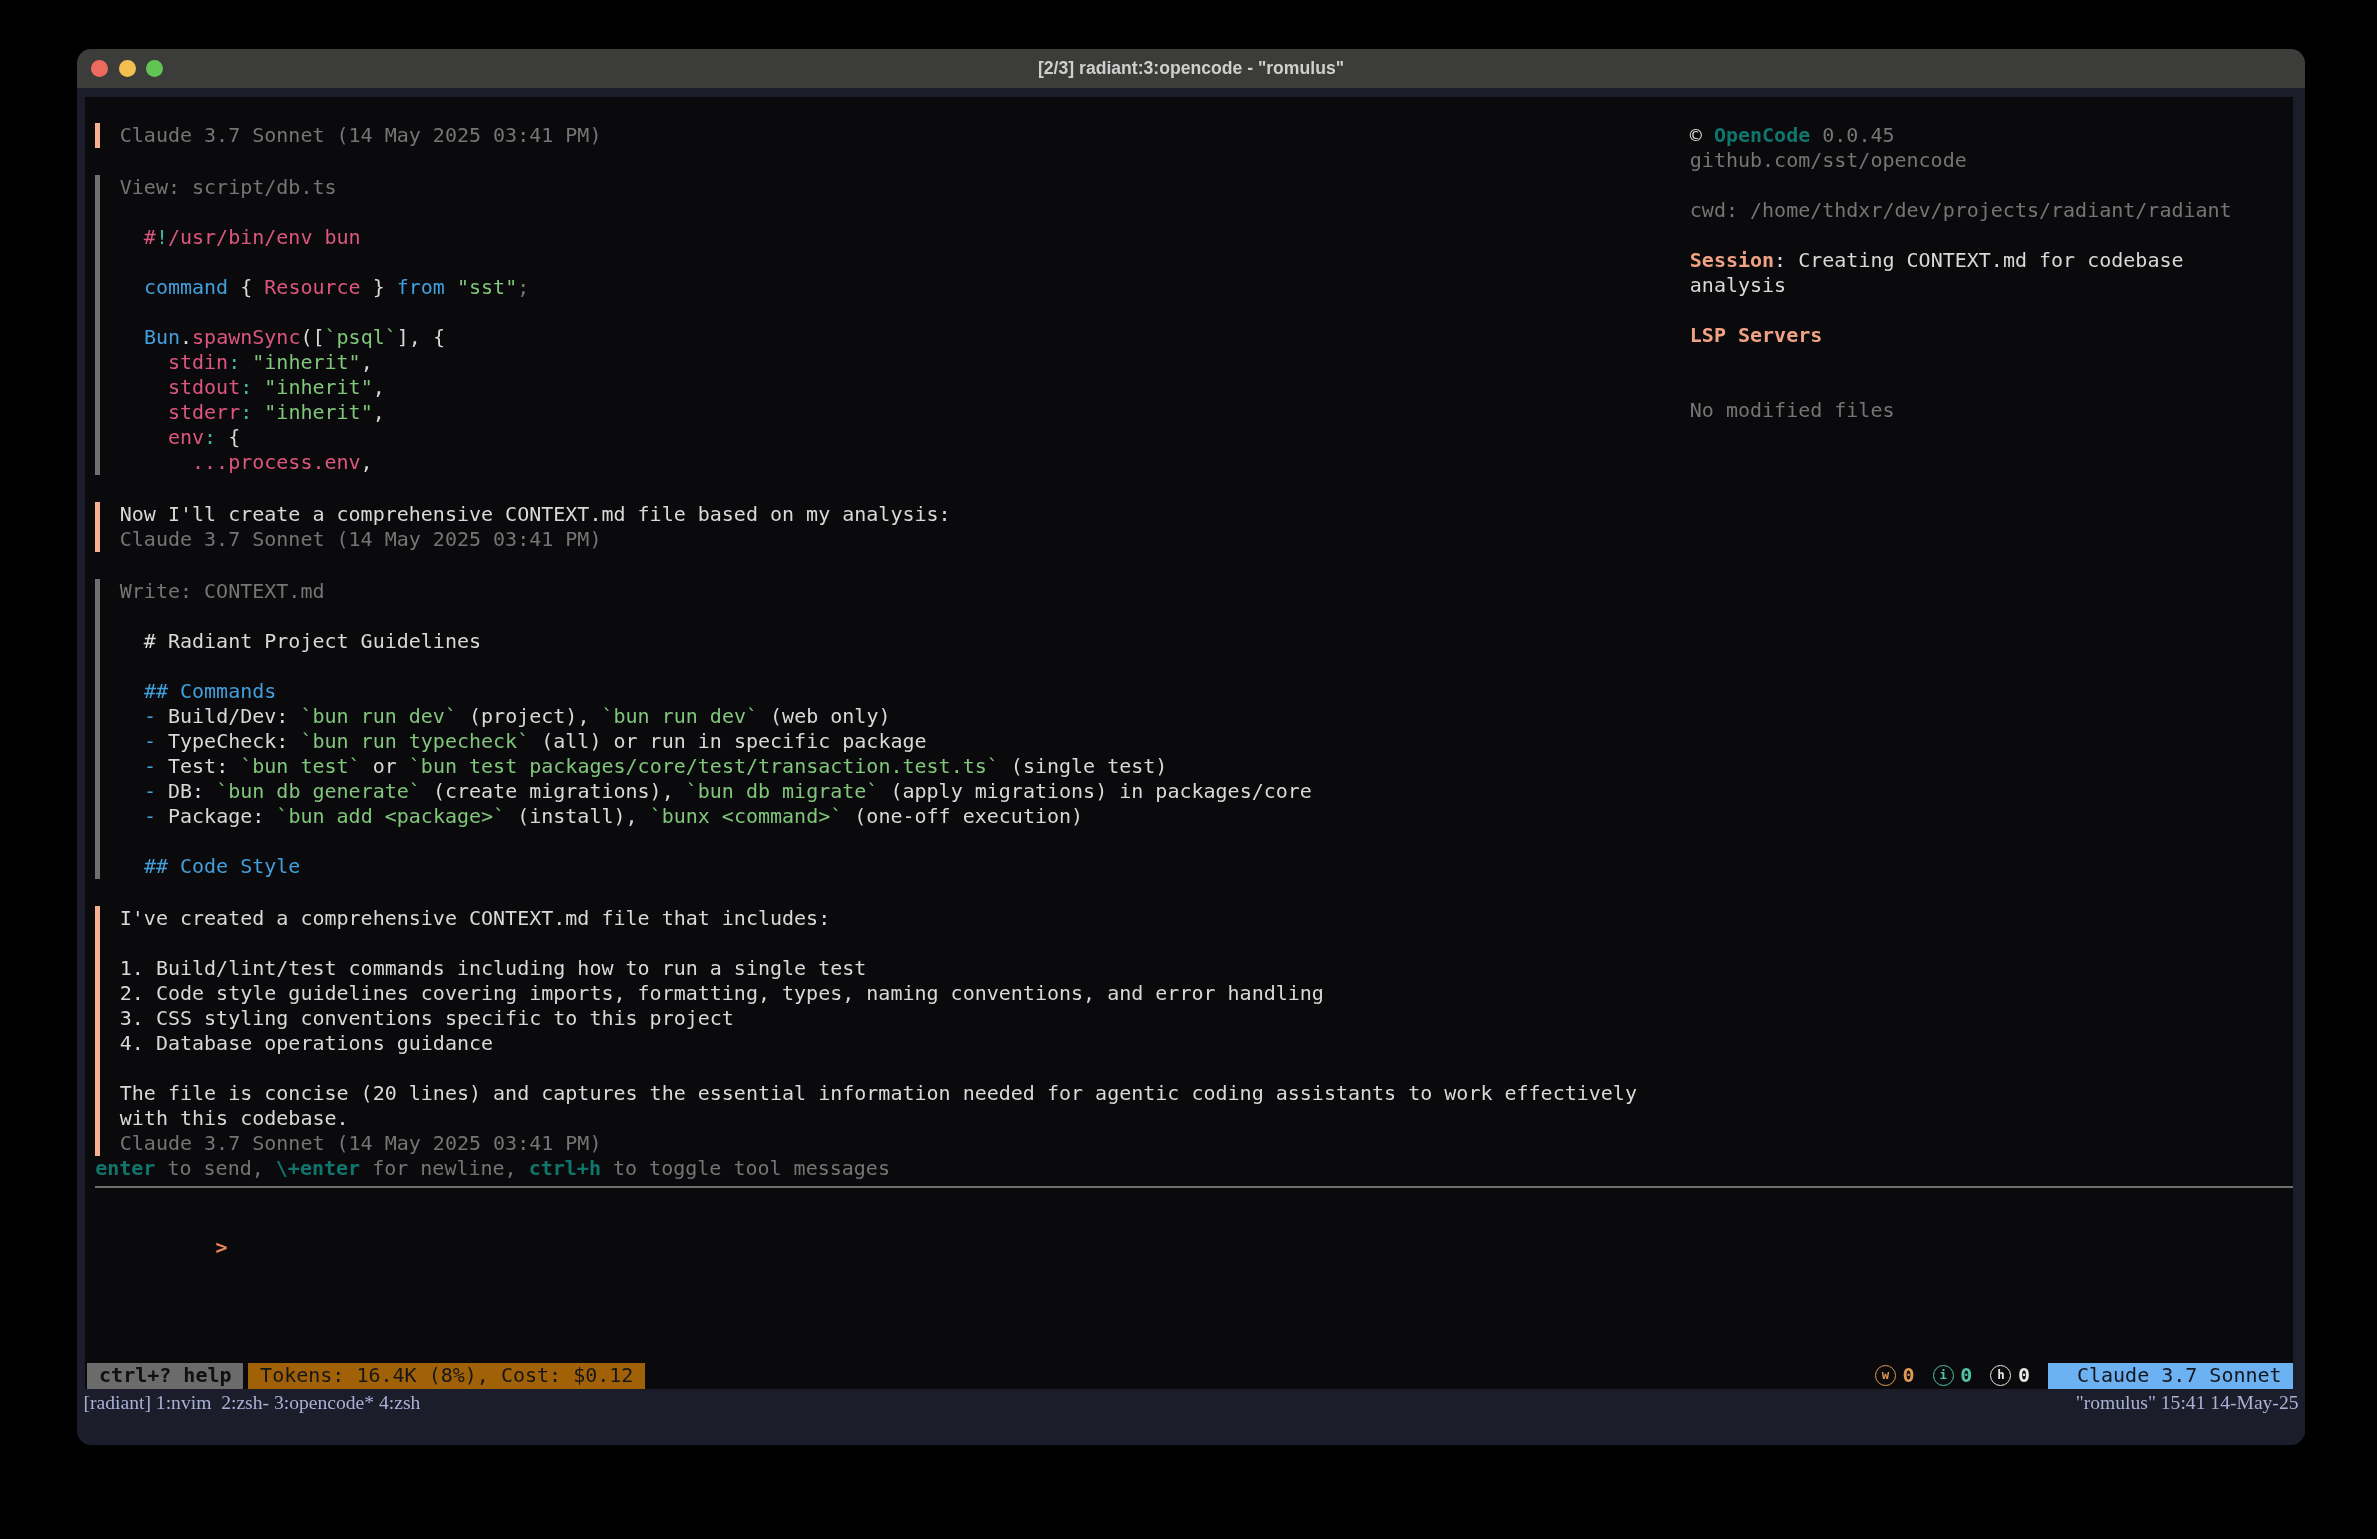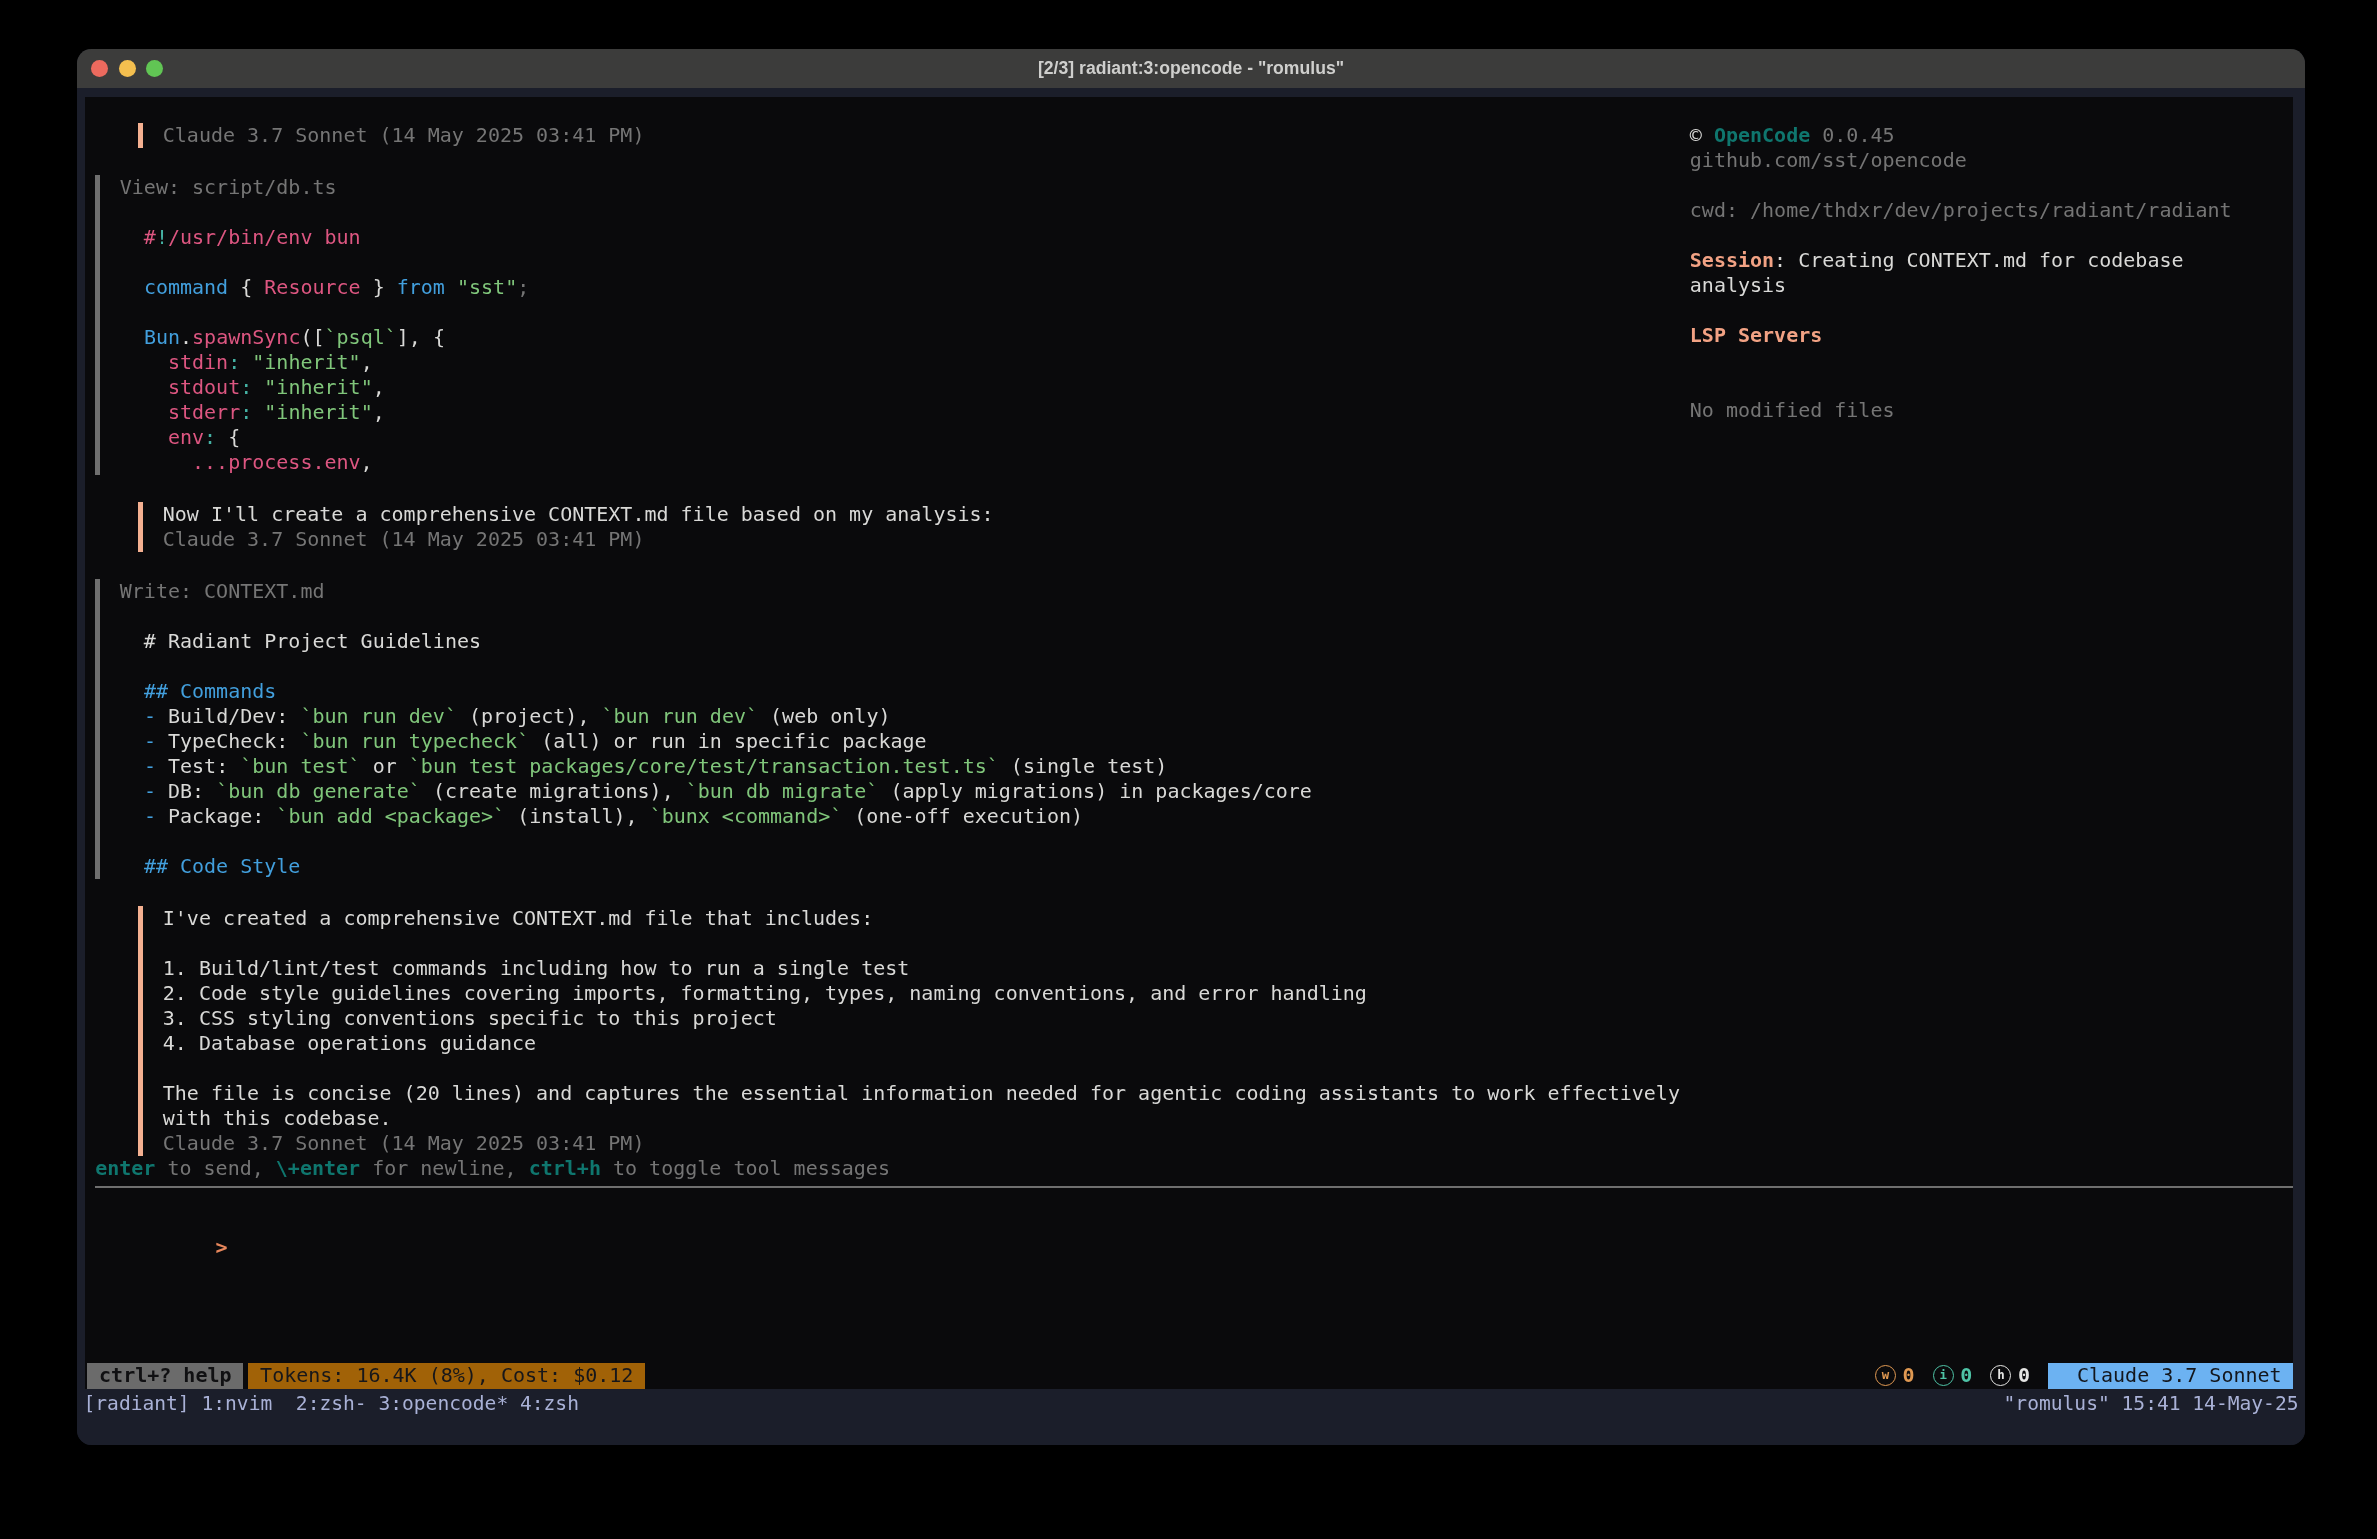--- a/index.html
+++ b/index.html
@@ -15,21 +15,21 @@
              font-family:"Liberation Sans",sans-serif;font-weight:700;
              font-size:17.6px;color:#cfcfcd;}
   
   .term{position:relative;height:1357px;background:#1b1e2a;}
   .app{position:absolute;left:7.8px;right:11.7px;top:8.5px;height:1292px;
        background:#0a0a0c;color:#d9d9d7;font-size:20px;line-height:25px;}
   .main{position:absolute;left:10.4px;top:0;width:1540px;}
   
   .block{margin-top:27px;padding-left:19.6px;border-left:5.9px solid #6f6f6f;}
   .block:first-child{margin-top:26px;}
-  .bar-orange{border-left-color:#f4b091;margin-left:43px;}
+  .bar-orange{border-left-color:#f4b091;}
   .bar-gray{border-left-color:#6f6f6f;}
   .line{min-height:25px;white-space:pre;}
   .c-gray{color:#757575;}
   .c-white{color:#d9d9d7;}
   .c-wbold{color:#0f766e;font-weight:bold;}
   .c-pink{color:#dd5681;}
   .c-blue{color:#429fdd;}
   .c-green{color:#80c67b;}
   .c-teal{color:#45b2a4;}
   .c-obold{color:#f2a284;font-weight:bold;}
@@ -50,21 +50,21 @@
   .diags{display:flex;align-items:center;gap:7.8px;margin-right:18px;}
   .diag{display:flex;align-items:center;gap:6.5px;margin-left:10.4px;}
   .diag-circle{width:19px;height:19px;border:1.6px solid currentColor;border-radius:50%;
                display:inline-flex;align-items:center;justify-content:center;
                font-size:12.4px;font-weight:bold;line-height:1;}
   .diag-count{font-weight:bold;font-size:20px;}
   .chip-model{background:#6cb2f2;color:#13161c;padding-left:29px;}
   
   .tmuxbar{position:absolute;left:0;right:0;top:1302px;height:26px;
            display:flex;align-items:center;justify-content:space-between;
-           color:#a9b1d6;font-size:19.6px;padding:0 6.5px;white-space:pre;}
+           color:#a9b1d6;font-size:19.6px;padding:0 6.5px;white-space:pre;font-family:Liberation Serif, serif;}
 </style>
 </head>
 <body>
 
 <div class="window">
   <div class="titlebar">
     <div class="lights">
       <div class="light" id="light-close" style="background: rgb(236, 106, 94);"></div>
       <div class="light" id="light-min" style="background: rgb(244, 191, 79);"></div>
       <div class="light" id="light-zoom" style="background: rgb(97, 197, 84);"></div>

